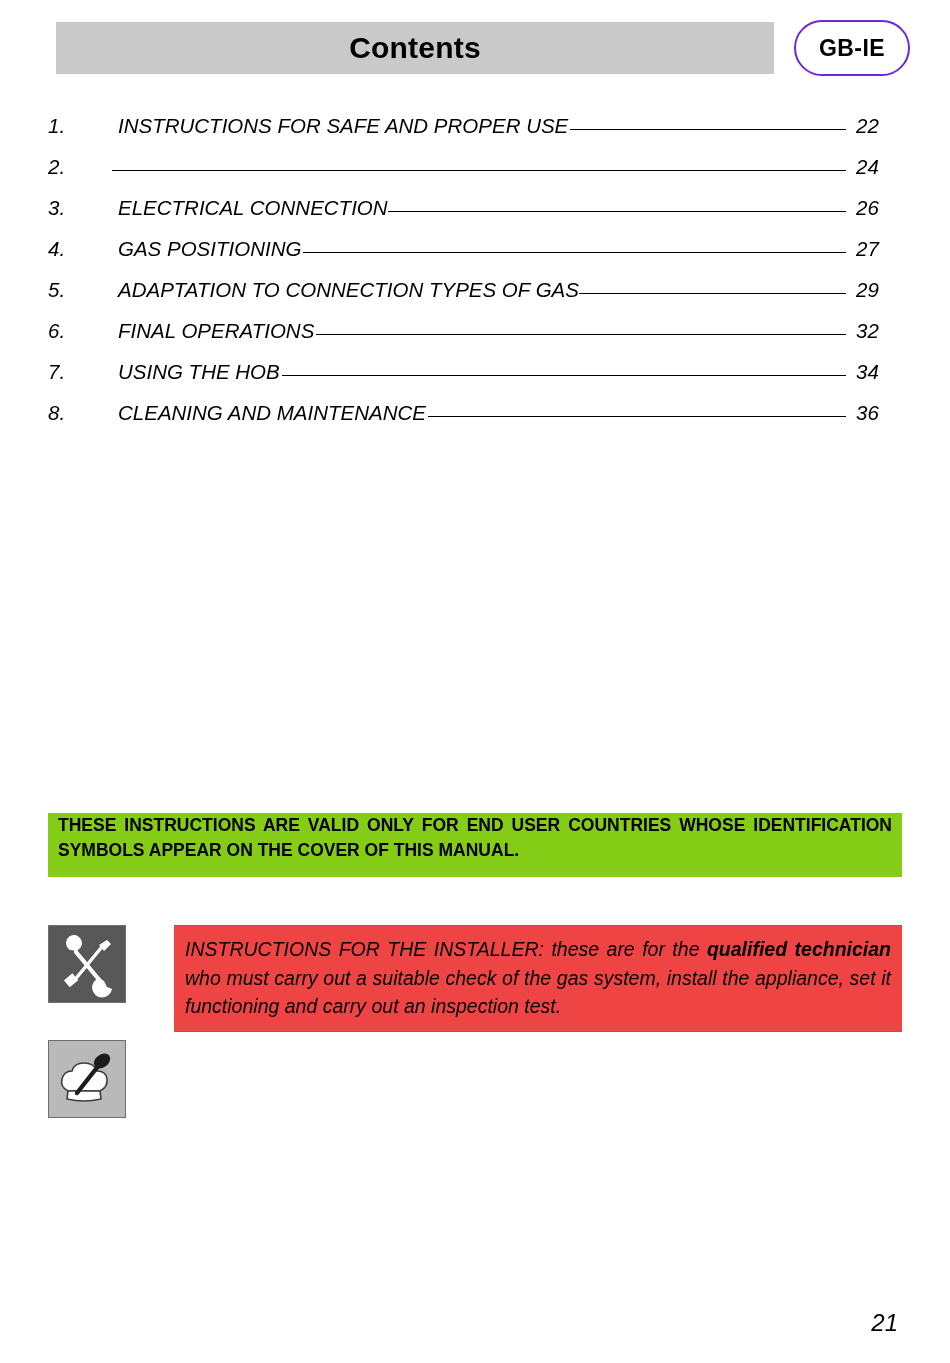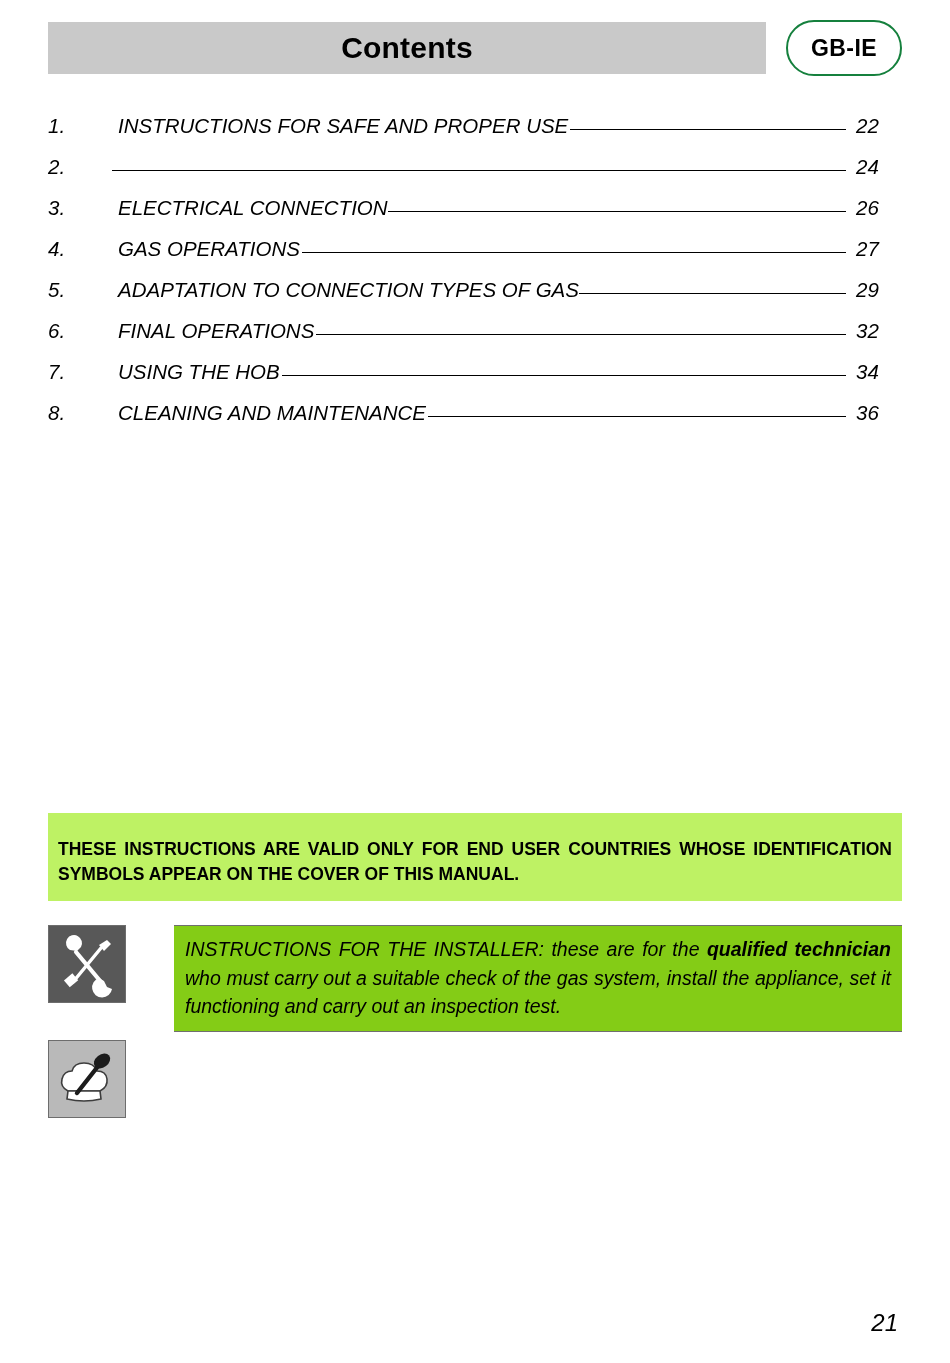--- a/index.html
+++ b/index.html
@@ -14,21 +14,21 @@
     position: relative;
     font-family: "Liberation Sans", sans-serif;
     color: #000000;
     overflow: hidden;
   }
 
   
   .header-row {
     position: absolute;
     top: 22px;
-    left: 48px;
+    left: 56px;
     width: 854px;
     height: 60px;
   }
   .title-band {
     position: absolute;
     left: 0;
     top: 0;
     width: 718px;
     height: 52px;
     background: #c9c9c9;
@@ -40,21 +40,21 @@
     font-size: 30px;
     font-weight: bold;
     letter-spacing: 0.2px;
   }
   .lang-badge {
     position: absolute;
     right: 0;
     top: -2px;
     width: 116px;
     height: 56px;
-    border: 2px solid #15803d;
+    border: 2px solid #6d28d9;
     border-radius: 28px / 28px;
     background: #ffffff;
     display: flex;
     align-items: center;
     justify-content: center;
   }
   .lang-badge span {
     font-size: 23px;
     font-weight: bold;
     letter-spacing: 0.4px;
@@ -103,22 +103,22 @@
     padding-right: 3px;
   }
   .toc-row.tight .toc-leader::after { left: 0; }
 
   
   .notice {
     position: absolute;
     left: 48px;
     top: 813px;
     width: 854px;
-    background: #bef264;
-    padding: 24px 10px 14px 10px;
+    background: #84cc16;
+    padding: 0 10px 14px 10px;
     font-size: 17.5px;
     font-weight: bold;
     line-height: 1.42;
     text-align: justify;
     text-align-last: left;
   }
 
   
   .block {
     position: absolute;
@@ -137,21 +137,21 @@
     border: 1px solid #6d6d6d;
     position: relative;
     overflow: hidden;
   }
   .icon-box.dark { background: #585858; }
   .icon-box.light { background: #b9b9b9; }
 
   .block-text {
     margin-left: 48px;
     flex: 1 1 auto;
-    background: #84cc16;
+    background: #ef4444;
     border-top: 1.5px solid #6f6f6f;
     border-bottom: 1.5px solid #6f6f6f;
     padding: 9px 11px 10px 11px;
     font-style: italic;
     font-size: 19.5px;
     line-height: 1.47;
     text-align: justify;
     text-align-last: left;
   }
   .block-text b { font-weight: bold; }
@@ -206,21 +206,21 @@
 
   <div class="toc-row tight">
     <span class="toc-num">3.</span>
     <span class="toc-label">ELECTRICAL CONNECTION</span>
     <span class="toc-leader"></span>
     <span class="toc-page">26</span>
   </div>
 
   <div class="toc-row">
     <span class="toc-num">4.</span>
-    <span class="toc-label">GAS OPERATIONS</span>
+    <span class="toc-label">GAS POSITIONING</span>
     <span class="toc-leader"></span>
     <span class="toc-page">27</span>
   </div>
 
   <div class="toc-row tight">
     <span class="toc-num">5.</span>
     <span class="toc-label">ADAPTATION TO CONNECTION TYPES OF GAS</span>
     <span class="toc-leader"></span>
     <span class="toc-page">29</span>
   </div>

